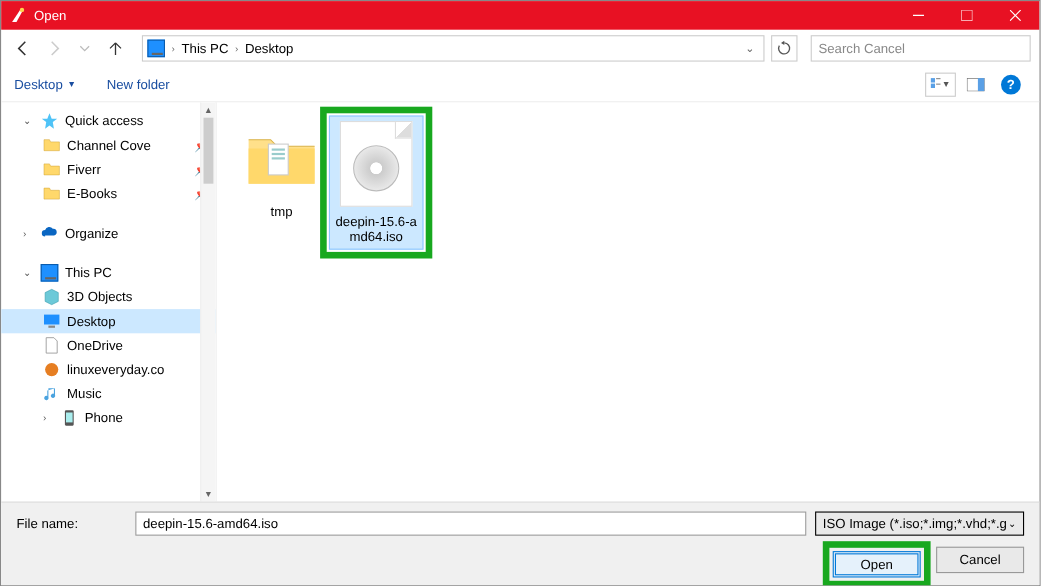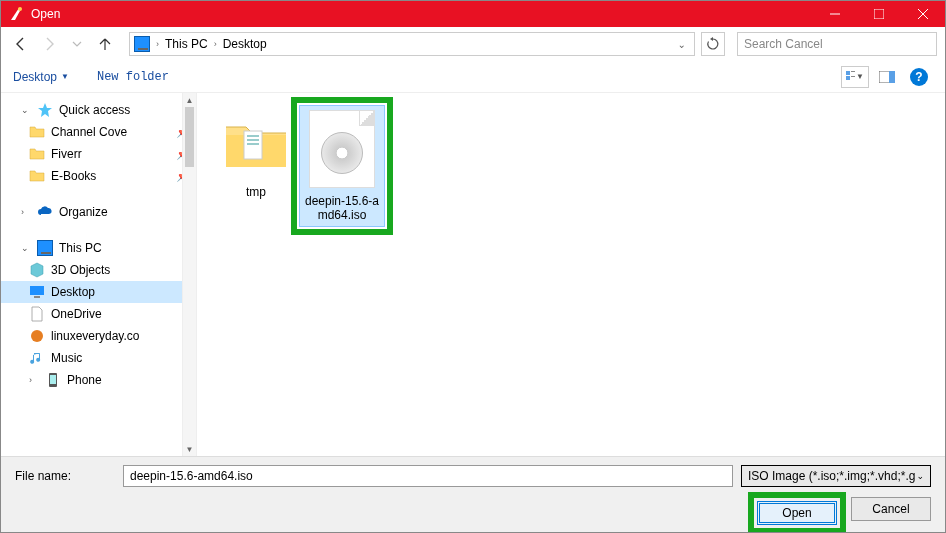--- a/index.html
+++ b/index.html
@@ -23,33 +23,33 @@
 .addr-pc::after{content:"";position:absolute;bottom:1px;left:3px;width:10px;height:2px;background:#666;}
 .addr-spacer { flex:1; }
 .addr-drop { font-size:10px; color:#666; padding:0 4px;}
 .refreshbtn { width:24px; height:24px; border:1px solid #ccc; margin-left:2px; display:flex; align-items:center; justify-content:center;}
 .searchbox { width: 200px; height: 24px; border: 1px solid #ccc; margin-left: 8px; display: flex; align-items: center; padding: 0 6px; color: #888; font-size: 12px; }
 
 
 .toolrow { height: 32px; display: flex; align-items: center; padding: 0 12px; font-size: 12px; color: #1a4ea0; border-bottom: 1px solid #eee; }
 .toolrow .org { display:flex; align-items:center; gap:4px; }
 .toolrow .org .drop { font-size:8px; }
-.toolrow .nf { margin-left: 28px; font-family: Liberation Mono, monospace; }
+.toolrow .nf { margin-left: 28px; }
 .toolrow .spacer { flex:1; }
 .toolrow .rbtn { width:28px; height:22px; display:flex; align-items:center; justify-content:center; margin-left:4px; border:1px solid transparent;}
 .toolrow .rbtn.view { border-color:#ccc; display:flex; gap:1px; padding:0 4px;}
 .toolrow .help { width:18px; height:18px; border-radius:50%; background:#0078d7; color:#fff; display:flex;align-items:center;justify-content:center;font-size:12px;font-weight:bold;}
 
 
 .mainwrap { display:flex; height: calc(100% - 26px - 34px - 32px - 76px); }
 
 
 .sidebar { width: 196px; border-right:1px solid #eee; overflow:hidden; font-size:12px; padding-top:6px; position:relative;}
 .tree-item { display:flex; align-items:center; height:22px; padding-left:20px; gap:6px; white-space:nowrap; }
-.tree-item.lvl2 { padding-left: 28px; }
+.tree-item.lvl2 { padding-left: 38px; }
 .tree-item.sel { background:#cce8ff; }
 .tree-item .exp { width:10px; font-size:9px; color:#555; }
 .tree-item .pin { color:#888; font-size:11px; margin-left:auto; padding-right:6px;}
 .tree-sep { height:14px; }
 .ico { width:16px; height:16px; display:inline-flex; align-items:center; justify-content:center; flex-shrink:0;}
 .ico-star svg, .ico-folder svg, .ico-cloud svg, .ico-pc svg, .ico-box svg, .ico-desk svg, .ico-doc svg, .ico-down svg, .ico-web svg, .ico-music svg, .ico-phone svg { width:16px; height:16px; }
 .sidebar-scroll { position:absolute; right:0; top:0; bottom:0; width:14px; background:#f5f5f5; border-left:1px solid #eee;}
 .sidebar-scroll .track{position:absolute;top:14px;bottom:14px;left:0;right:0;}
 .sidebar-scroll .thumb{position:absolute;left:2px;right:2px;top:0;height:60px;background:#cdcdcd;}
 .sidebar-scroll .arr{position:absolute;left:0;right:0;height:14px;display:flex;align-items:center;justify-content:center;font-size:8px;color:#666;}

